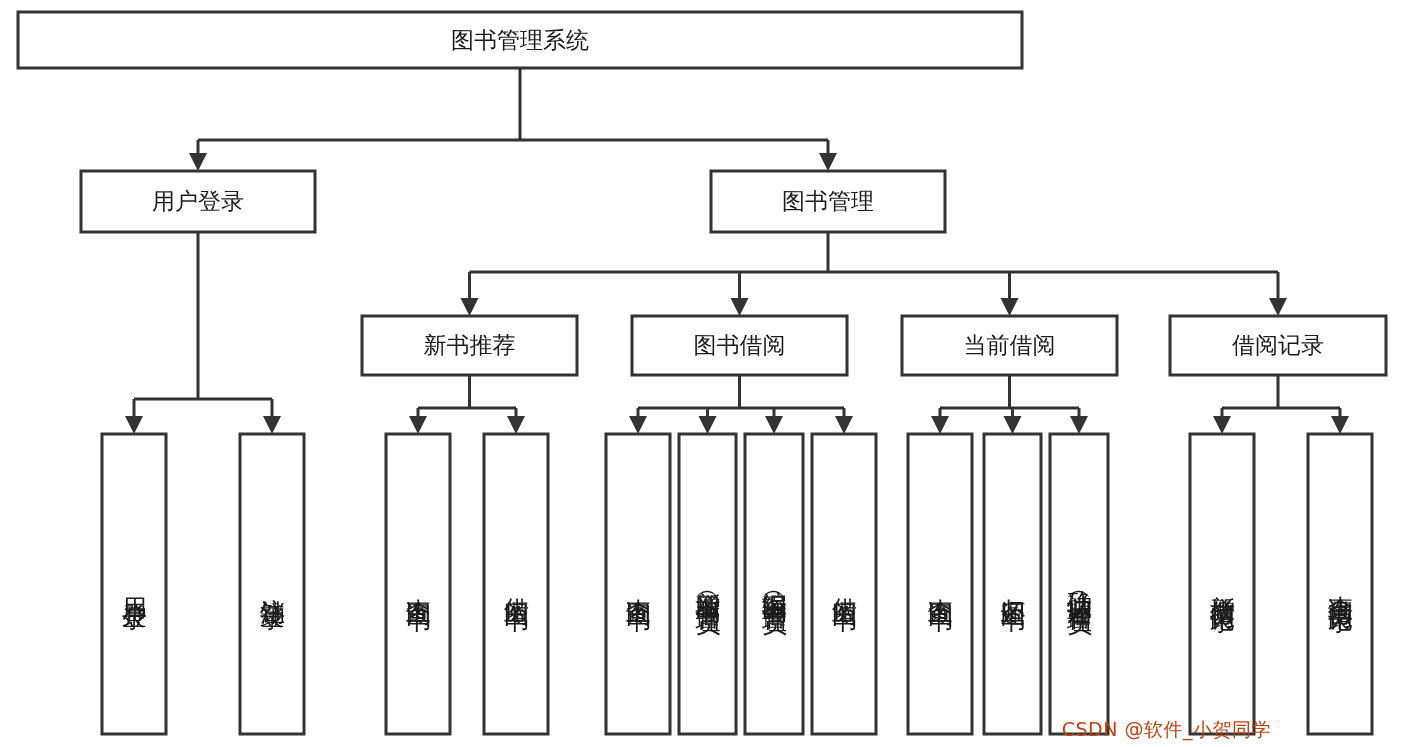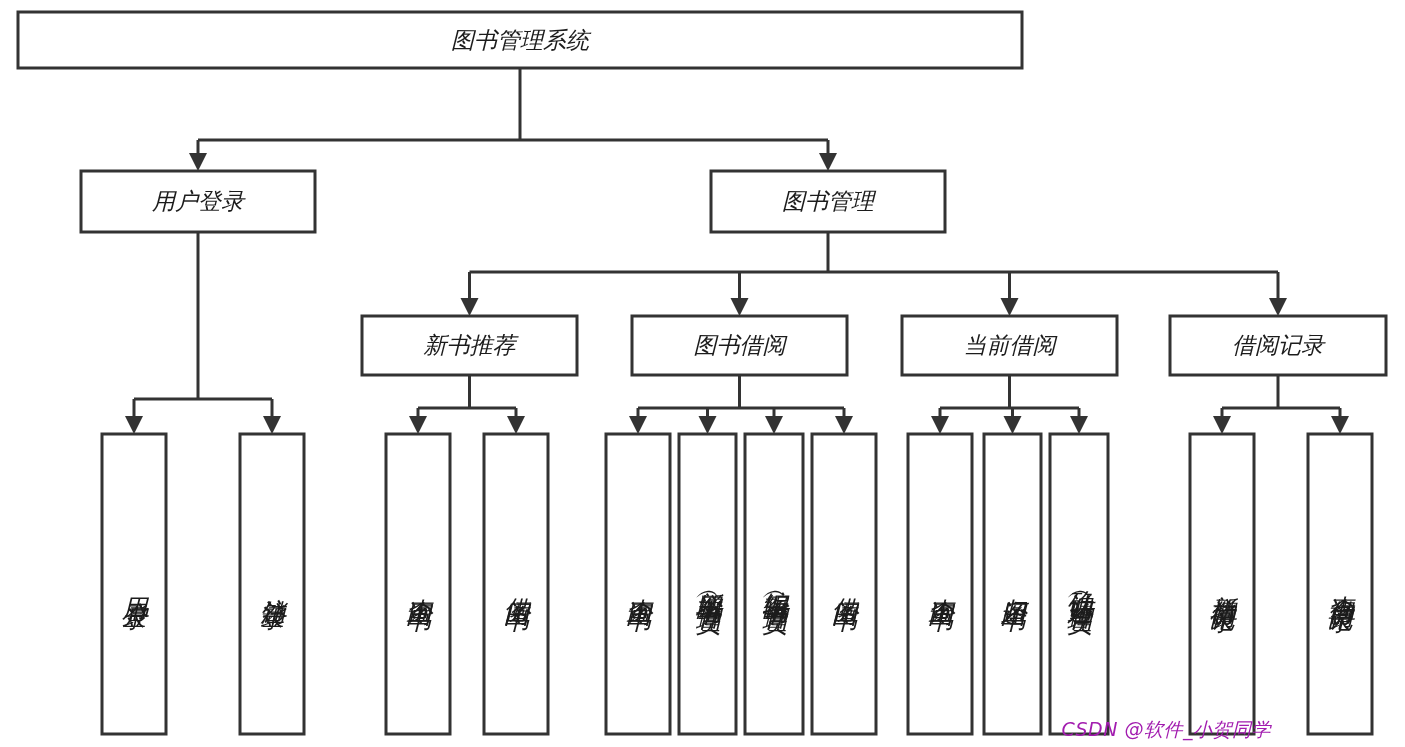--- a/index.html
+++ b/index.html
@@ -11,21 +11,20 @@
     width: 1405px;
     height: 747px;
     font-family: "DejaVu Sans", "Liberation Sans", sans-serif;
     overflow: hidden;
   }
   #diagram-root {
     position: relative;
     width: 1281px;
     height: 747px;
     background: #ffffff;
-    font-style: italic;
   }
   svg#tree-svg {
     position: absolute;
     left: 0;
     top: 0;
     width: 1405px;
     height: 747px;
     display: block;
   }
   .node-rect {
@@ -65,21 +64,21 @@
     letter-spacing: 3px;
     color: #1c1c1c;
     white-space: nowrap;
   }
   .watermark {
     position: absolute;
     right: 10px;
     bottom: 4px;
     font-family: "DejaVu Sans", "Liberation Sans", sans-serif;
     font-size: 19px;
-    color: #a21caf;
+    color: #c2410c;
     white-space: nowrap;
     letter-spacing: 0.5px;
   }
 </style>
 </head>
 <body>
 
 <div id="diagram-root">
   <svg id="tree-svg" viewBox="0 0 1405 747" xmlns="http://www.w3.org/2000/svg">
       <line x1="520" y1="68" x2="520" y2="140" class="connector"></line>

